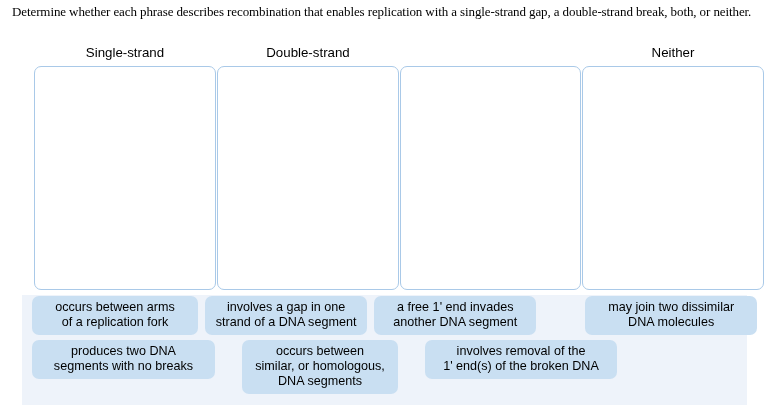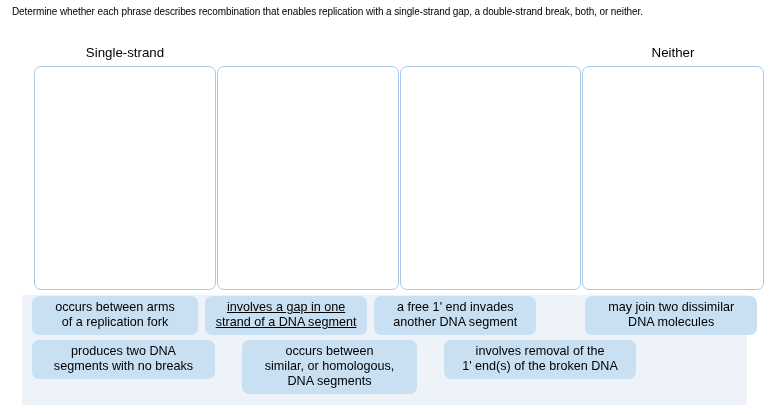--- a/index.html
+++ b/index.html
@@ -16,24 +16,25 @@
     color: #000000;
     -webkit-font-smoothing: antialiased;
   }
 
   
   #prompt {
     position: absolute;
     left: 12px;
     top: 4px;
     width: 756px;
-    font-size: 10px;
+    font-size: 13px;
     line-height: 16px;
     color: #000;
     letter-spacing: -0.1px;
+    font-family: Liberation Serif, serif;
   }
 
   
   #columns {
     position: absolute;
     left: 12px;
     top: 44px;
     width: 780px;
     height: 248px;
   }
@@ -89,40 +90,41 @@
     line-height: 15px;
     color: #000;
     text-align: center;
     padding: 4px 8px 5px 8px;
     box-sizing: border-box;
     white-space: pre-line;
     cursor: move;
     user-select: none;
   }
   .tile.w1 { width: 172px; }
-  .tile.w2 { width: 168px; text-decoration: underline; }
+  .tile.w2 { width: 168px; }
   .tile.w3 { width: 168px; }
   .tile.w4 { width: 178px; margin-left: 42px; }
   .tile.w5 { width: 183px; }
-  .tile.w6 { width: 175px; }
+  .tile.w6 { width: 156px; }
   .tile.w7 { width: 192px; }
 </style>
 </head>
 <body>
 
 <div id="prompt">Determine whether each phrase describes recombination that enables replication with a single-strand gap, a double-strand break, both, or neither.</div>
 
 <div id="columns">
 
   <div class="column" style="left:22px; width:182px;">
     <div class="col-header">Single-strand</div>
     <div class="dropzone"></div>
   </div>
 
   <div class="column" style="left:205px; width:182px;">
+    <div class="col-header">Double-strand</div>
     <div class="dropzone"></div>
   </div>
 
   <div class="column" style="left:388px; width:181px;">
     <div class="dropzone"></div>
   </div>
 
   <div class="column" style="left:570px; width:182px;">
     <div class="col-header">Neither</div>
     <div class="dropzone"></div>

